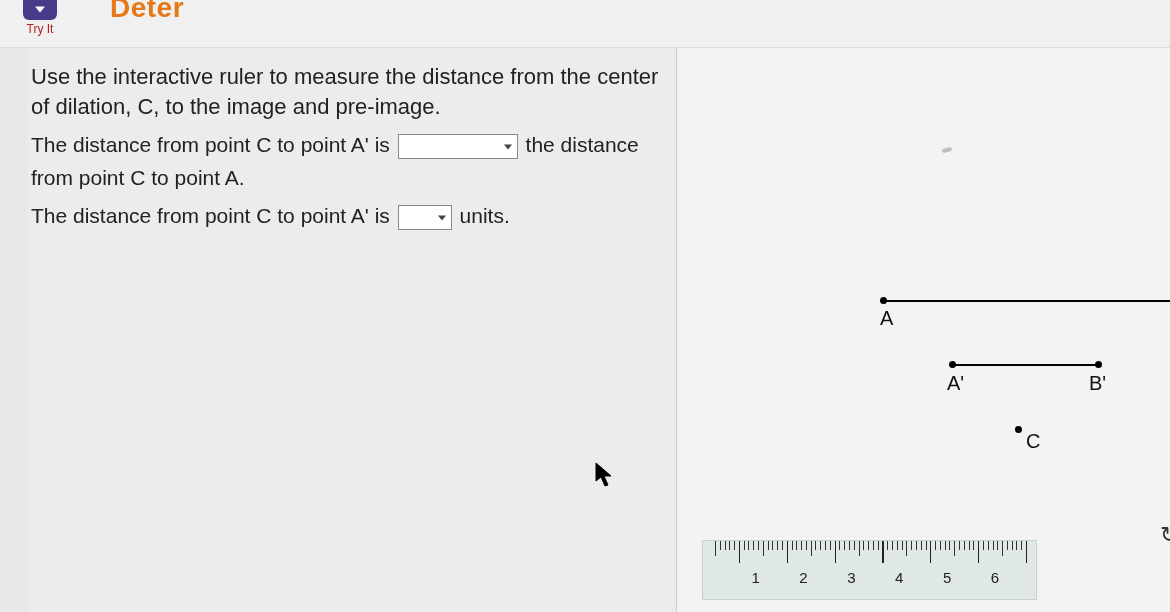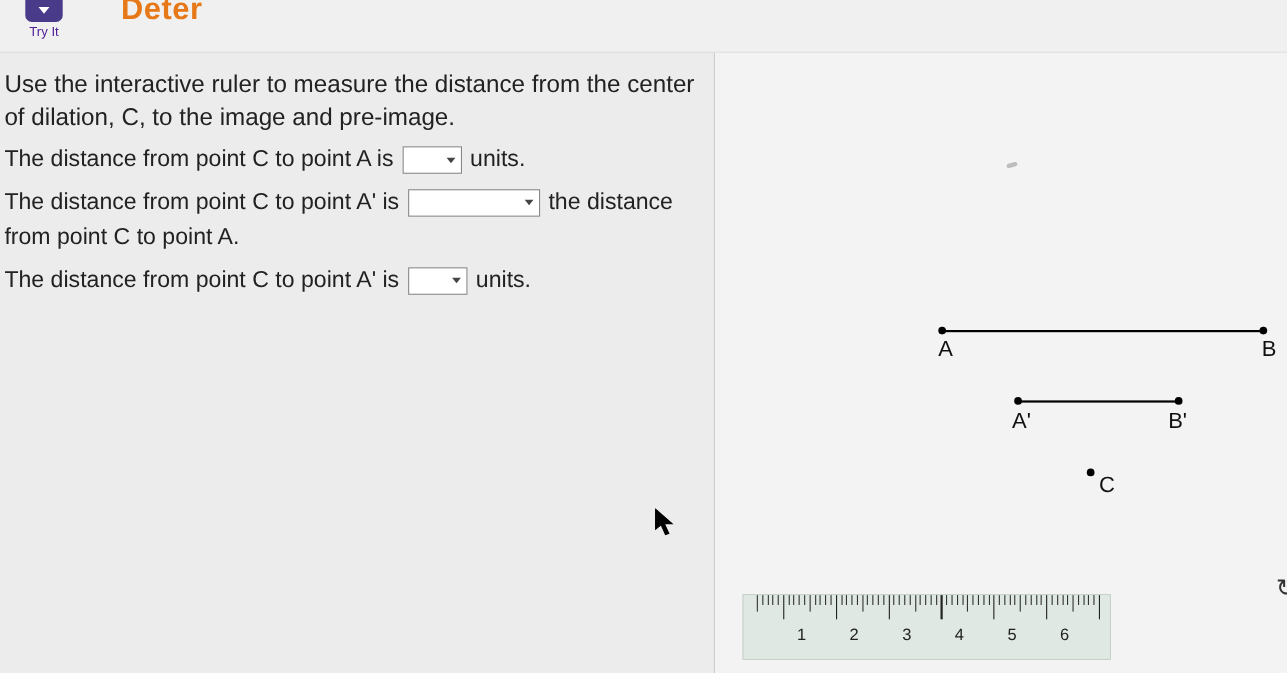--- a/index.html
+++ b/index.html
@@ -38,34 +38,35 @@
       left: 50%;
       top: 50%;
       transform: translate(-50%,-60%);
       width: 0; height: 0;
       border-left: 5px solid transparent;
       border-right: 5px solid transparent;
       border-top: 6px solid white;
     }
     .try-it-label {
       font-size: 12px;
-      color: #4c1d95;
+      color: #b91c1c;
     }
     .title-partial {
       position: absolute;
       left: 110px;
       top: -8px;
       font-size: 28px;
       font-weight: bold;
       color: #e67817;
       letter-spacing: 0.5px;
     }
     .content {
       display: flex;
       height: calc(100% - 48px);
+      padding-left: 27px;
     }
     .left-pane {
       width: 650px;
       padding: 14px 10px 10px 4px;
       background: #ececec;
       border-right: 1px solid #ccc;
     }
     .intro {
       font-size: 22px;
       color: #222;
@@ -190,25 +191,20 @@
     <div class="try-it-label">Try It</div>
   </div>
   <div class="title-partial">Deter</div>
 </div>
 
 <div class="content">
 
   <div class="left-pane">
     <p class="intro">Use the interactive ruler to measure the distance from the center of dilation, C, to the image and pre-image.</p>
 
-    <span class="qline">
-      <span>The distance from point C to point A is </span>
-      <span class="dropdown"></span>
-      <span> units.</span>
-    </span>
 
     <span class="qline">
       <span>The distance from point C to point A' is </span>
       <span class="dropdown wide"></span>
       <span> the distance from point C to point A.</span>
     </span>
 
     <span class="qline">
       <span>The distance from point C to point A' is </span>
       <span class="dropdown"></span>

